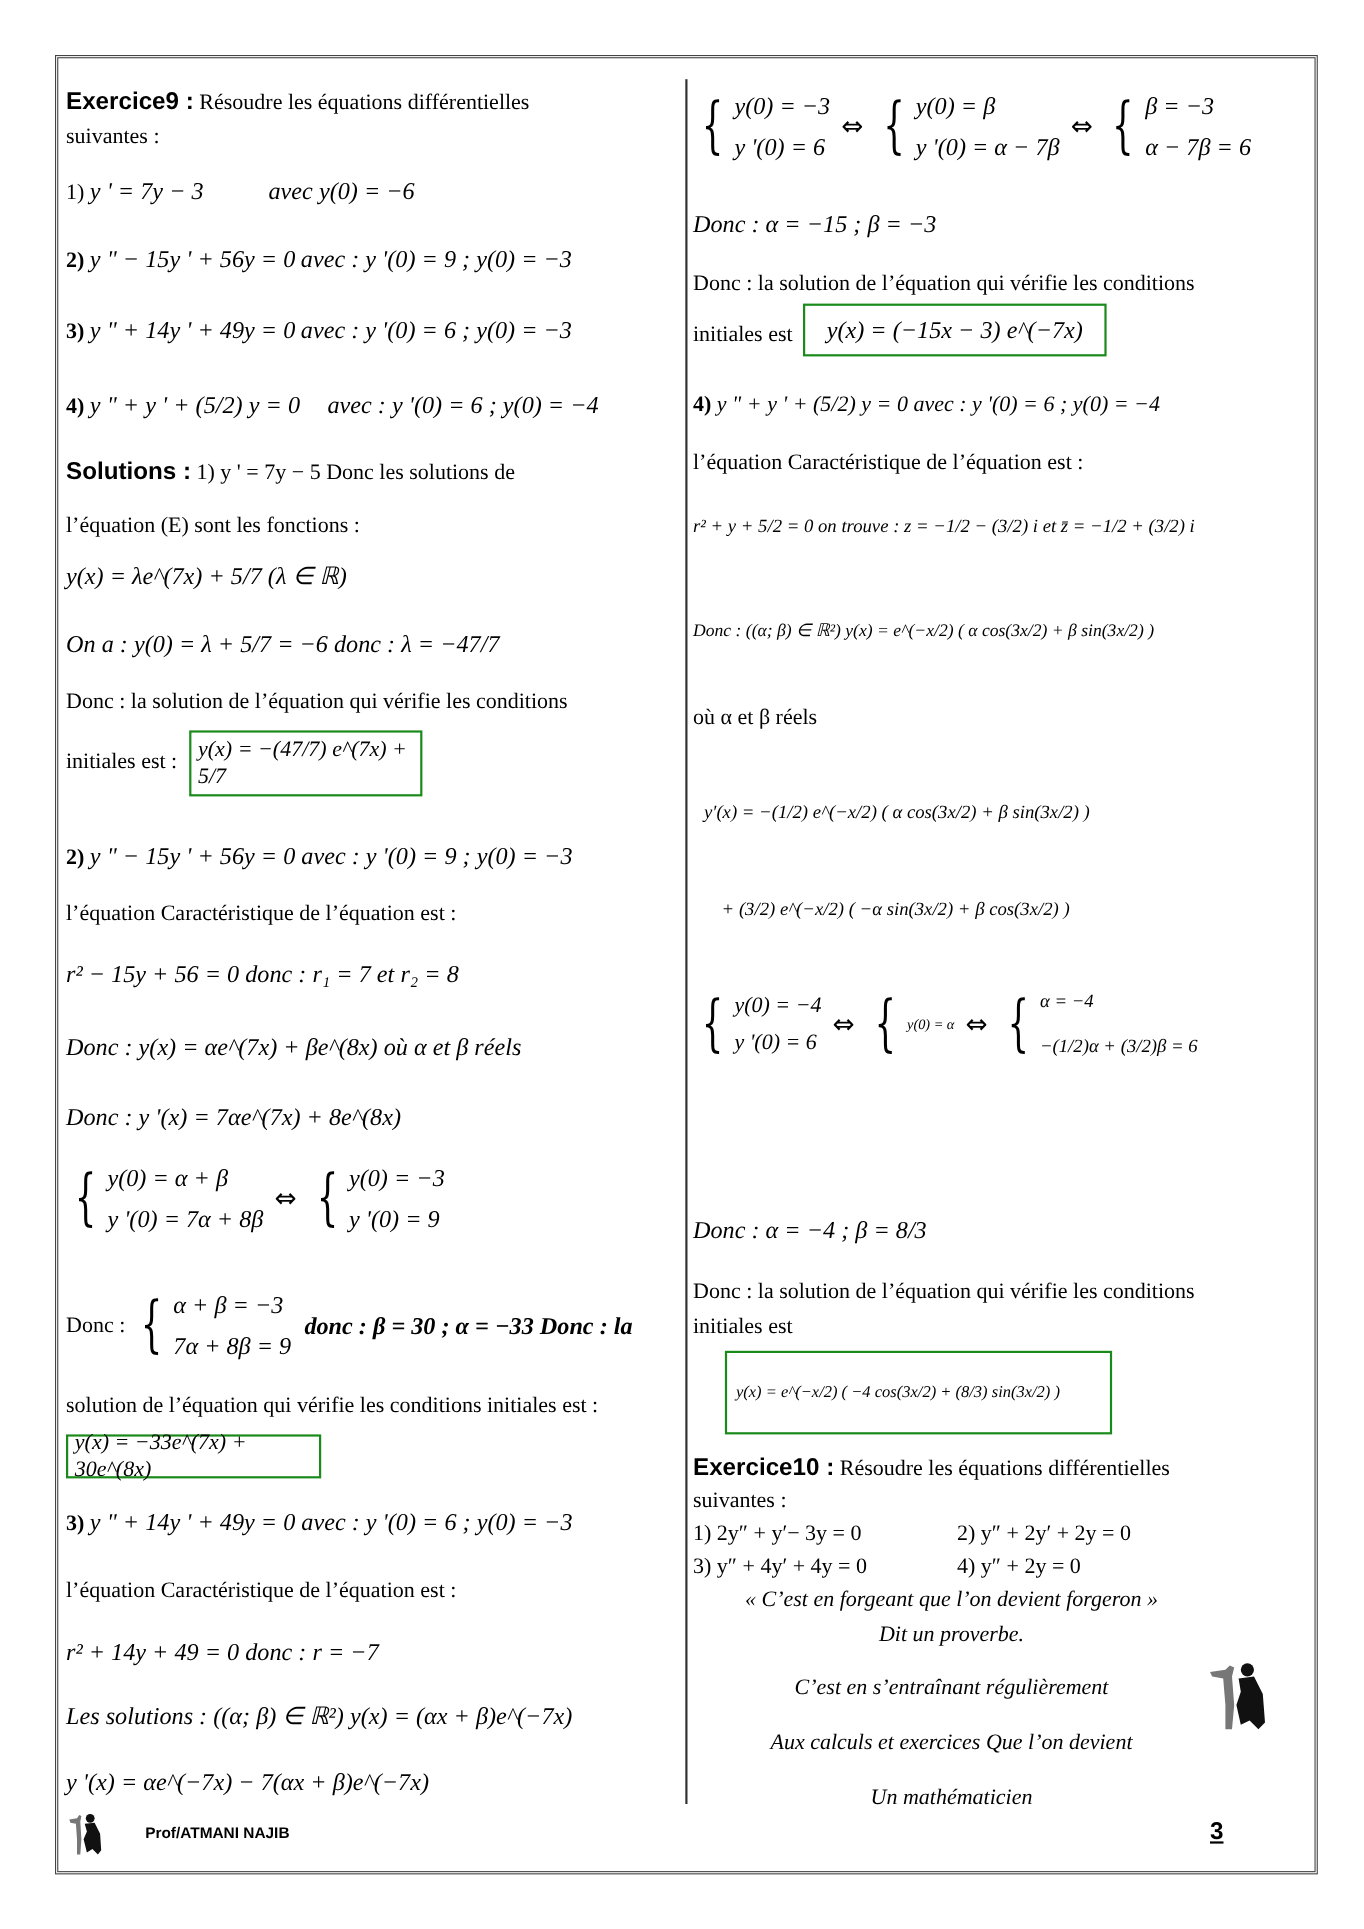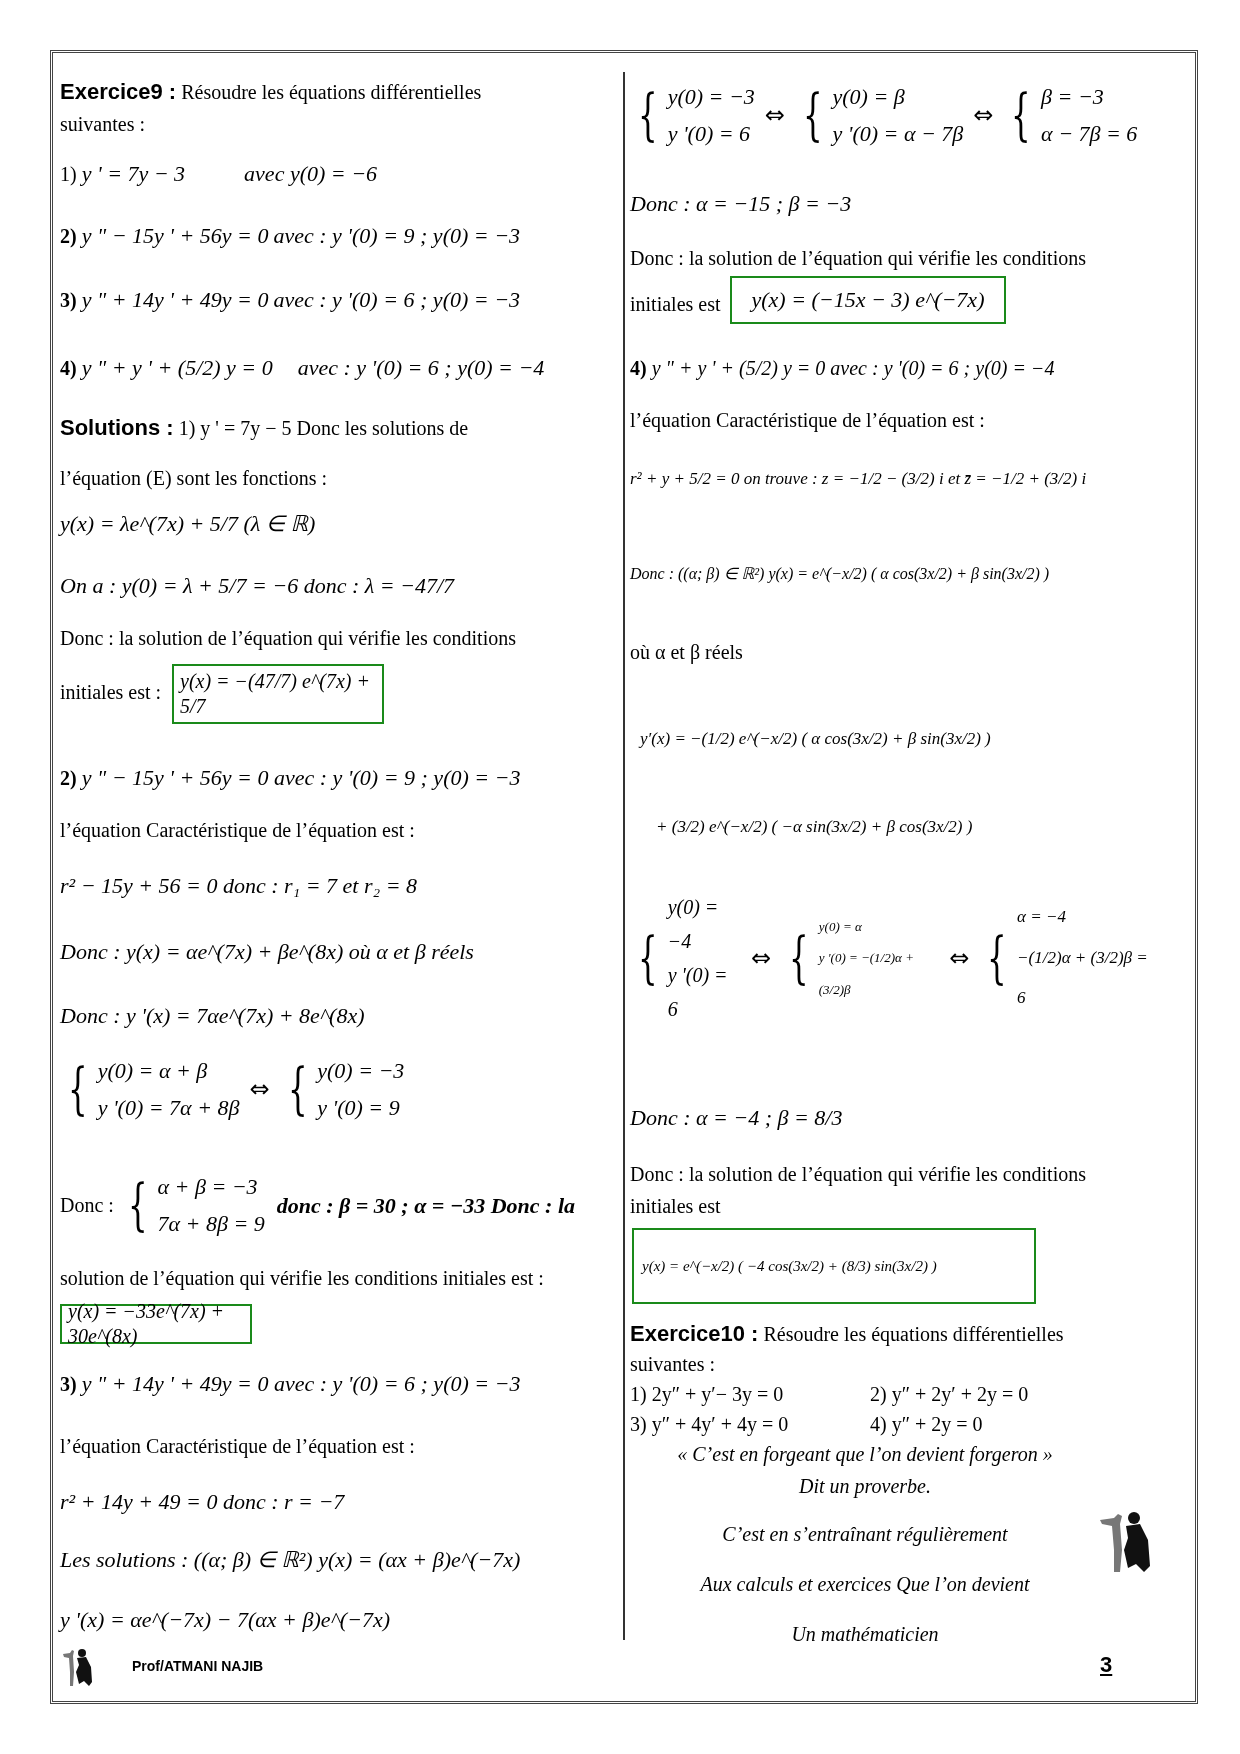--- a/index.html
+++ b/index.html
@@ -99,21 +99,21 @@
   <div class="sys" style="left:0; top:1100px;">
     <span style="margin-right:6px;">Donc :</span>
     <span class="brace">{</span>
     <div class="rows">
         <span>α + β = −3</span>
         <span>7α + 8β = 9</span>
       </div>
     <span class="m" style="margin-left:12px;font-weight:bold;">donc :  β = 30 ;   α = −33  Donc : la</span>
   </div>
   <div class="line" style="top:1198px;">solution de l’équation qui vérifie les conditions initiales est :</div>
-  <div class="box" style="left:0; top:1236px; width:192px; height:40px; display:flex; align-items:center; padding-left:6px;">
+  <div class="box" style="left:0; top:1236px; width:232px; height:40px; display:flex; align-items:center; padding-left:6px;">
     <span class="m" style="font-size:20px;">y(x) = −33e^(7x) + 30e^(8x)</span>
   </div>
 
   <div class="line" style="top:1302px;">
     <span class="b">3)</span>
     <span class="m">y " + 14y ' + 49y = 0  avec :  y '(0) = 6 ;  y(0) = −3</span>
   </div>
   <div class="line" style="top:1366px;">l’équation Caractéristique de l’équation est :</div>
   <div class="line m" style="top:1420px;">r² + 14y + 49 = 0  donc :  r = −7</div>
   <div class="line m" style="top:1478px;">Les solutions : ((α; β) ∈ ℝ²)  y(x) = (αx + β)e^(−7x)</div>
@@ -161,33 +161,32 @@
   <div class="sys" style="left:0; top:822px;">
     <span class="brace">{</span>
     <div class="rows" style="font-size:20px;">
         <span>y(0) = −4</span>
         <span>y '(0) = 6</span>
       </div>
     <span class="iff">⇔</span>
     <span class="brace">{</span>
     <div class="rows" style="font-size:13px; line-height:2.4;">
         <span>y(0) = α</span>
-        <span>y '(0) = −(1/2)α + (3/2)β</span>
       </div>
     <span class="iff">⇔</span>
     <span class="brace">{</span>
     <div class="rows" style="font-size:17px; line-height:2.4;">
         <span>α = −4</span>
         <span>−(1/2)α + (3/2)β = 6</span>
       </div>
   </div>
   <div class="line m" style="top:1036px;">Donc :  α = −4 ;  β = 8/3</div>
   <div class="line" style="top:1094px;">Donc : la solution de l’équation qui vérifie les conditions</div>
   <div class="line" style="top:1126px;">initiales est</div>
-  <div class="box" style="left:2px; top:1160px; width:404px; height:76px; display:flex; align-items:center; padding-left:8px;">
+  <div class="box" style="left:29px; top:1160px; width:352px; height:76px; display:flex; align-items:center; padding-left:8px;">
     <span class="m" style="font-size:15px;">y(x) = e^(−x/2) ( −4 cos(3x/2) + (8/3) sin(3x/2) )</span>
   </div>
 
   <div class="line" style="top:1252px;">
     <span class="ex-title">Exercice10 :</span>
     <span>Résoudre les équations différentielles</span>
   </div>
   <div class="line" style="top:1284px;">suivantes :</div>
   <div class="line" style="top:1314px;"><span>1) 2y″ + y′− 3y = 0</span></div>
   <div class="line" style="top:1314px; left:240px;"><span>2) y″ + 2y′ + 2y = 0</span></div>

